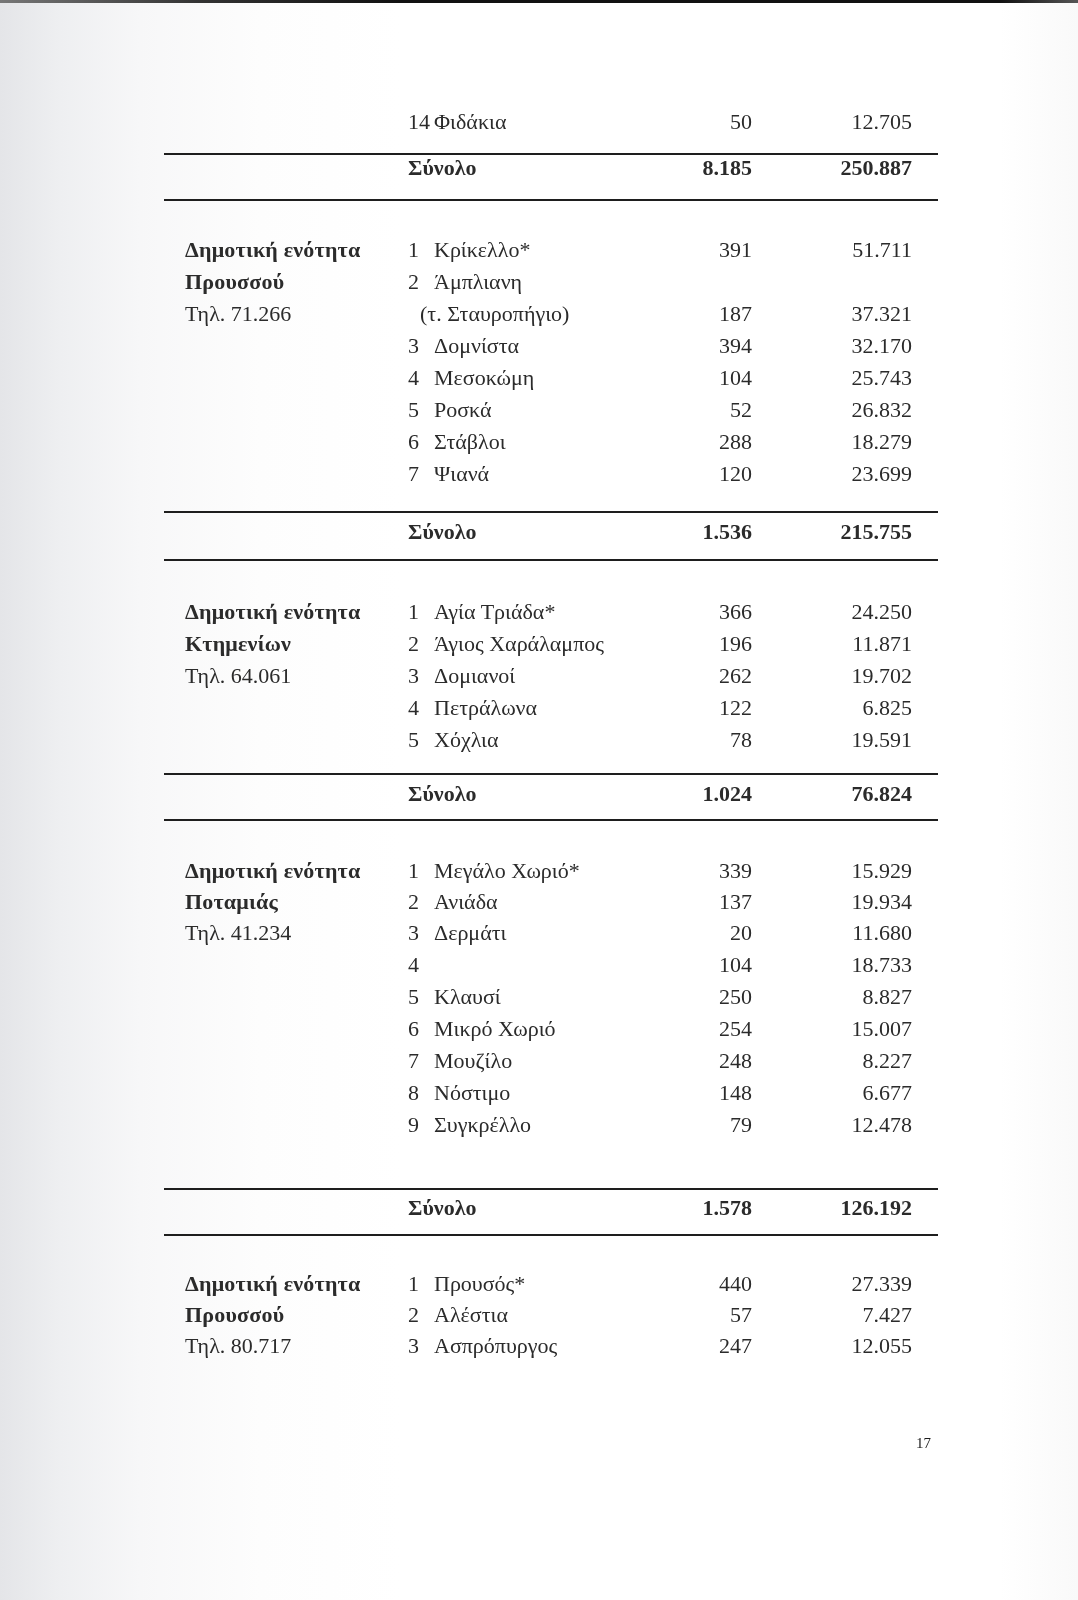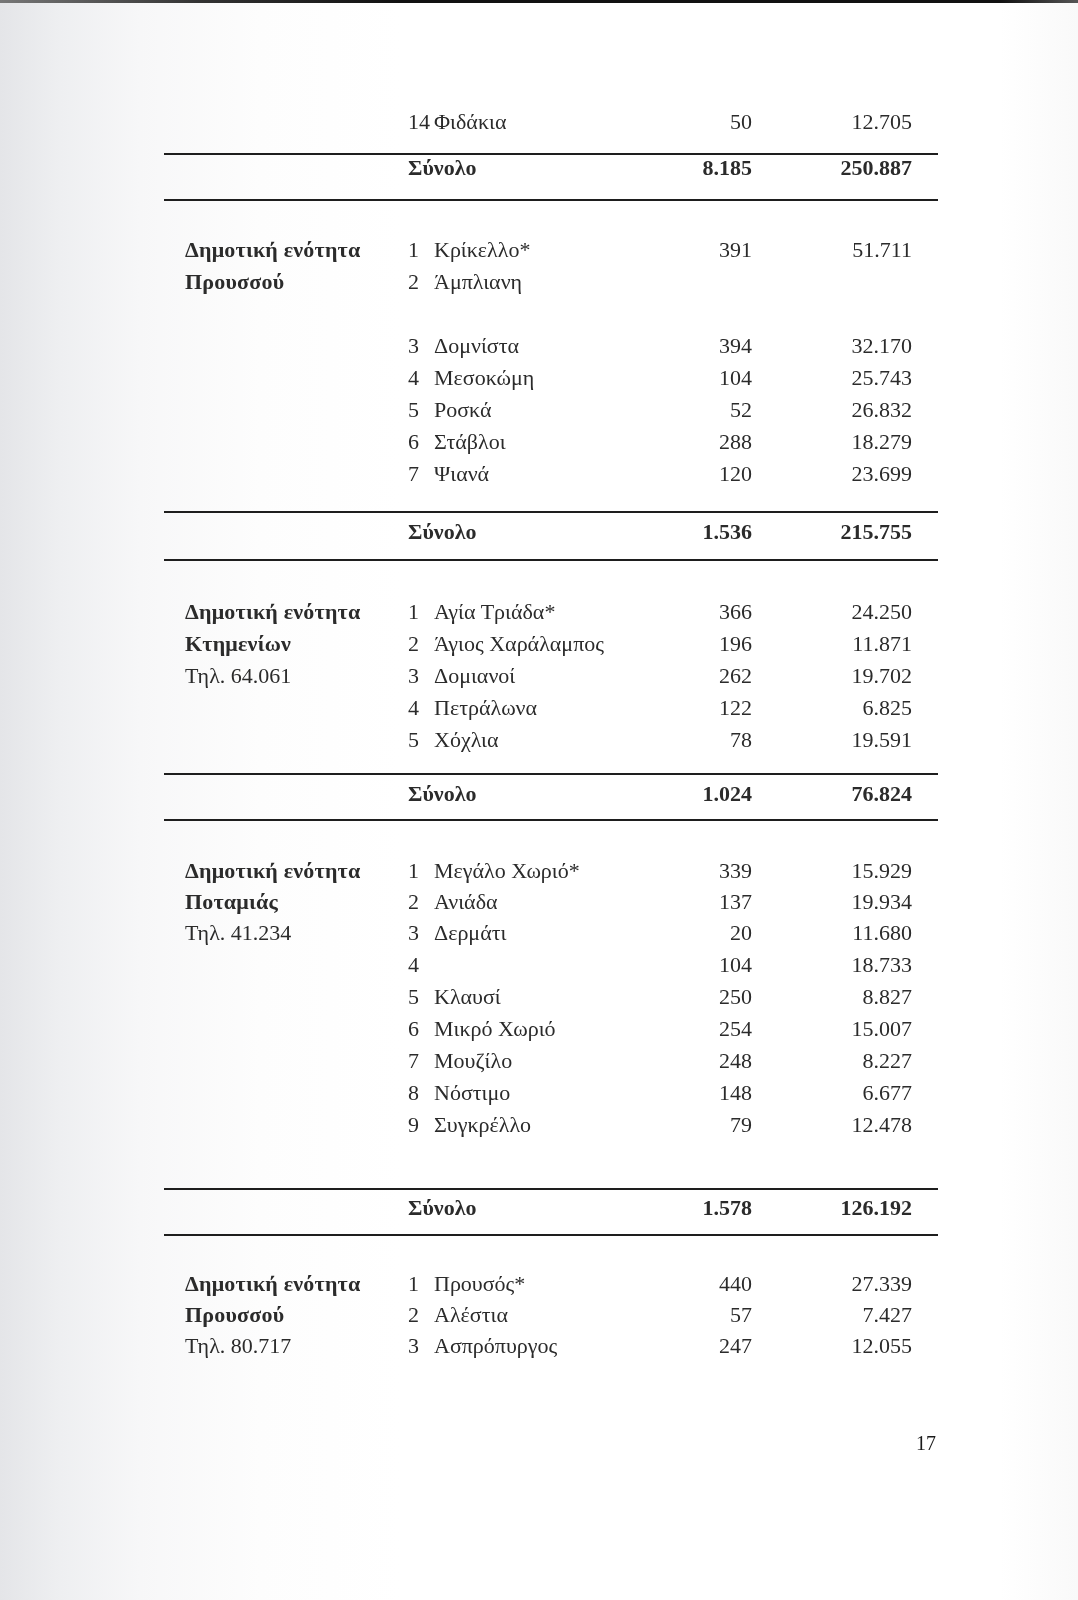--- a/index.html
+++ b/index.html
@@ -80,21 +80,21 @@
     position: absolute;
     left: 164px;
     width: 774px;
     height: 2px;
     background: #1e1e1e;
   }
   .page-number {
     position: absolute;
     left: 916px;
     top: 1428px;
-    font-size: 20px;
+    font-size: 15px;
     line-height: 30px;
     color: #1a1a1a;
   }
 </style>
 </head>
 <body>
 
 <div class="top-edge"></div>
 
 <div class="page">
@@ -118,20 +118,26 @@
     <span class="num">1</span>
     <span class="name">Κρίκελλο*</span>
     <span class="pop">391</span>
     <span class="area">51.711</span>
   </div>
   <div class="row" style="top:266px">
     <span class="district bold">Προυσσού</span>
     <span class="num">2</span>
     <span class="name">Άμπλιανη</span>
   </div>
+  <div class="row" style="top:298px">
+    <span class="district">Τηλ. 71.266</span>
+    <span class="name cont">(τ. Σταυροπήγιο)</span>
+    <span class="pop">187</span>
+    <span class="area">37.321</span>
+  </div>
   <div class="row" style="top:330px">
     <span class="num">3</span>
     <span class="name">Δομνίστα</span>
     <span class="pop">394</span>
     <span class="area">32.170</span>
   </div>
   <div class="row" style="top:362px">
     <span class="num">4</span>
     <span class="name">Μεσοκώμη</span>
     <span class="pop">104</span>

